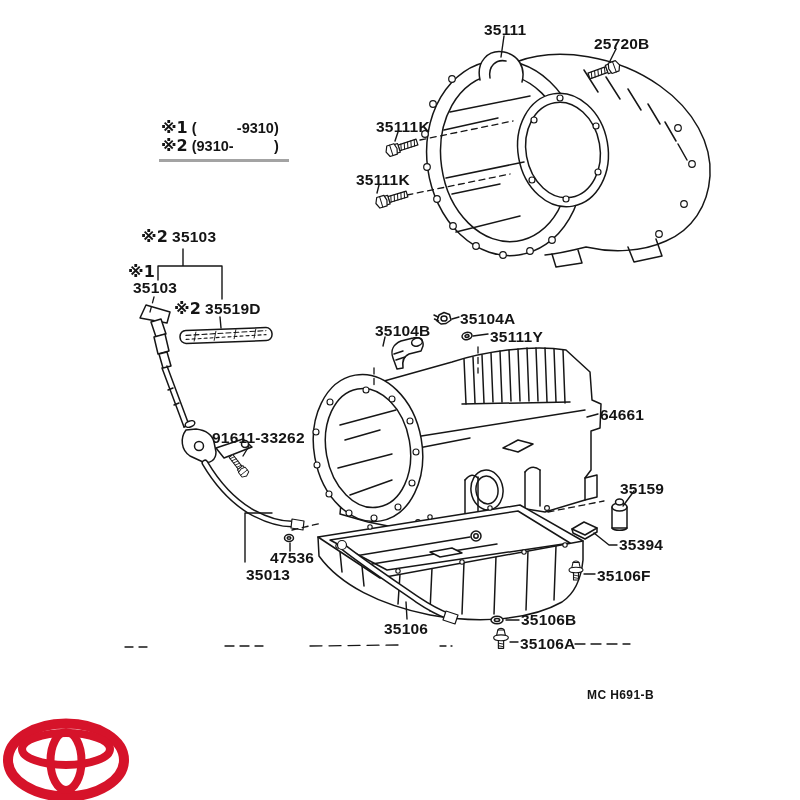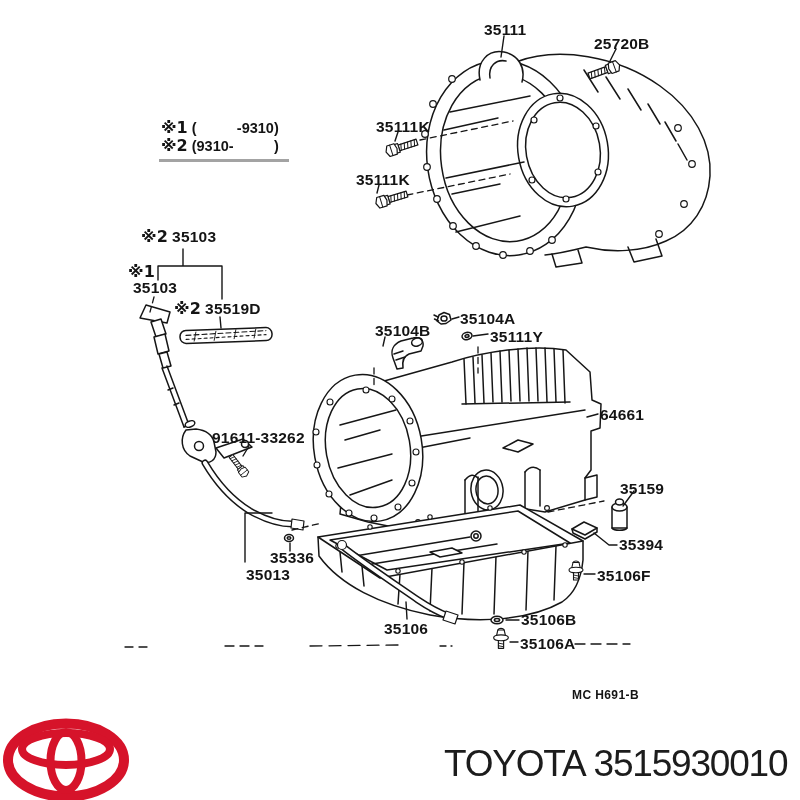--- a/index.html
+++ b/index.html
@@ -6,21 +6,21 @@
   .page { position:relative; width:800px; height:800px; background:#fff; overflow:hidden;
           font-family:"Liberation Sans", sans-serif; }
   svg.art { position:absolute; left:0; top:0; }
   .lbl { position:absolute; font-weight:700; font-size:15.5px; color:#141414;
          white-space:nowrap; letter-spacing:0.2px; }
   .ref { font-family:"DejaVu Sans", sans-serif; font-weight:700; font-size:16px; margin-right:4px; }
   .note { position:absolute; left:159px; top:119px; border-bottom:3px solid #a3a3a3;
           padding:0 10px 4px 2px; }
   .note-line { font-size:14.5px; font-weight:700; line-height:17px; color:#141414; }
   .note-line .rng { white-space:pre; font-size:14.5px; }
-  .mc-code { position:absolute; left:572px; top:688px; font-size:12px; font-weight:700;
+  .mc-code { position:absolute; left:587px; top:688px; font-size:12px; font-weight:700;
              color:#141414; letter-spacing:0.4px; }
   .footer-text { position:absolute; left:444px; top:743px; font-size:37px; font-weight:400;
                  color:#1c1c1c; letter-spacing:-1.2px; white-space:nowrap; }
   .footer-text .num { margin-left:8px; }
 </style>
 </head>
 <body>
 
 <div class="page">
 
@@ -333,27 +333,24 @@
   <div class="lbl" style="left:133px; top:279px">35103</div>
   <div class="lbl" style="left:174px; top:299px">
     <span class="ref">※2</span><span>35519D</span>
   </div>
 
   <div class="lbl" style="left:375px; top:322px">35104B</div>
   <div class="lbl" style="left:460px; top:310px">35104A</div>
   <div class="lbl" style="left:490px; top:328px">35111Y</div>
   <div class="lbl" style="left:600px; top:406px">64661</div>
   <div class="lbl" style="left:212px; top:429px">91611-33262</div>
-  <div class="lbl" style="left:270px; top:549px">35336</div>
+  <div class="lbl" style="left:270px; top:549px">47536</div>
   <div class="lbl" style="left:246px; top:566px">35013</div>
   <div class="lbl" style="left:384px; top:620px">35106</div>
   <div class="lbl" style="left:620px; top:480px">35159</div>
   <div class="lbl" style="left:619px; top:536px">35394</div>
   <div class="lbl" style="left:597px; top:567px">35106F</div>
   <div class="lbl" style="left:521px; top:611px">35106B</div>
   <div class="lbl" style="left:520px; top:635px">35106A</div>
 
   <div class="mc-code">MC H691-B</div>
-  <div class="footer-text">
-    <span>TOYOTA</span><span class="num">3515930010</span>
-  </div>
 
 </div>
 
 </body></html>

